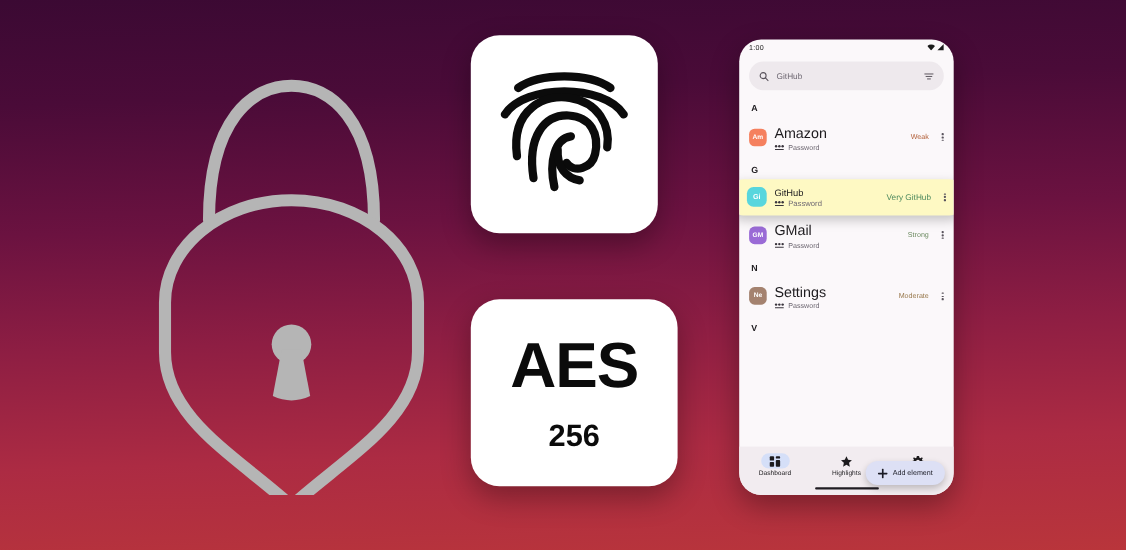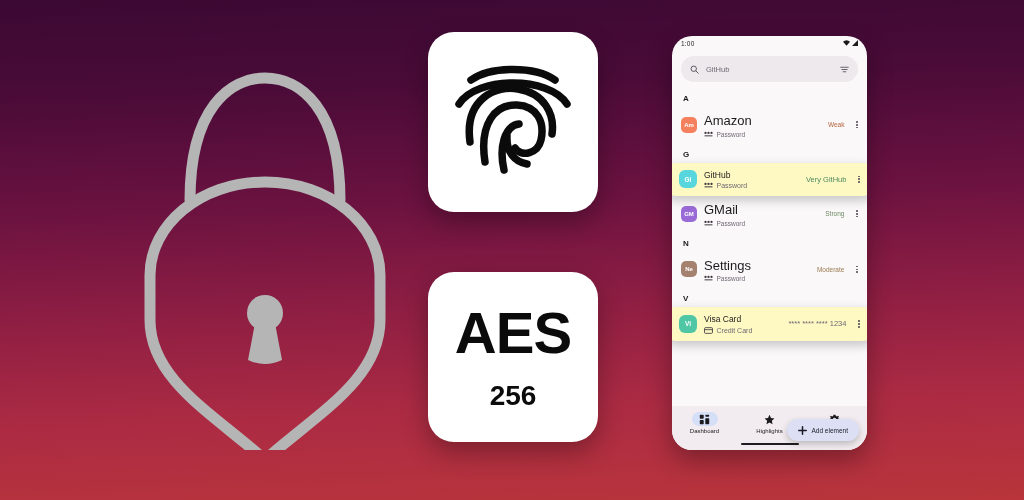--- a/index.html
+++ b/index.html
@@ -13,21 +13,21 @@
   
   #lock-logo { position:absolute; left:130px; top:60px; width:270px; height:390px; }
 
   
   .feature-card {
     position:absolute; background:#FFFFFF; border-radius:26px;
     box-shadow: 0 10px 26px rgba(0,0,0,0.30);
     display:flex; align-items:center; justify-content:center; flex-direction:column;
   }
   #fingerprint-card { left:428px; top:32px; width:170px; height:180px; }
-  #aes-card { left:428px; top:272px; width:170px; height:170px; }
+  #aes-card { left:428px; top:272px; width:188px; height:170px; }
   #aes-title { font-size:58px; font-weight:bold; color:#0B0B0B; letter-spacing:-1px; line-height:1; }
   #aes-subtitle { font-size:28px; font-weight:bold; color:#0B0B0B; margin-top:20px; line-height:1; }
 
   
   #phone {
     position:absolute; left:672px; top:36px; width:195px; height:414px;
     background:#FBF8FA; border-radius:20px;
     box-shadow: 0 10px 26px rgba(0,0,0,0.32);
     overflow:hidden; display:flex; flex-direction:column;
   }
@@ -237,39 +237,20 @@
           </div>
         </span>
         <span class="entry-meta" style="color:#9A7B4F">Moderate</span>
         <span class="kebab">
           <i></i>
           <i></i>
           <i></i>
         </span>
       </div>
       <div class="section-head">V</div>
-      <div class="entry-row elevated">
-        <span class="avatar" style="background:#4FC7A4">Vi</span>
-        <span class="entry-main">
-          <div class="entry-title">Visa Card</div>
-          <div class="entry-sub">
-            <svg width="9" height="7" viewBox="0 0 12 9">
-              <rect x="0.7" y="0.7" width="10.6" height="7.6" rx="1.3" fill="none" stroke="#3A353D" stroke-width="1.1"></rect>
-              <line x1="0.7" y1="3.4" x2="11.3" y2="3.4" stroke="#3A353D" stroke-width="1.1"></line>
-            </svg>
-            <span class="entry-sub-text">Credit Card</span>
-          </div>
-        </span>
-        <span class="entry-meta" style="color:#6E6872">**** **** **** 1234</span>
-        <span class="kebab">
-          <i></i>
-          <i></i>
-          <i></i>
-        </span>
-      </div>
     </div>
 
   <div id="bottom-nav">
       <div class="nav-item active">
         <span class="nav-pill">
           <svg width="11" height="11" viewBox="0 0 14 14">
             <rect x="1" y="1" width="5" height="5" rx="1" fill="#1D1B1E"></rect>
             <rect x="8" y="1" width="5" height="2.6" rx="1" fill="#1D1B1E"></rect>
             <rect x="8" y="5.4" width="5" height="7.6" rx="1" fill="#1D1B1E"></rect>
             <rect x="1" y="7.5" width="5" height="5.5" rx="1" fill="#1D1B1E"></rect>

